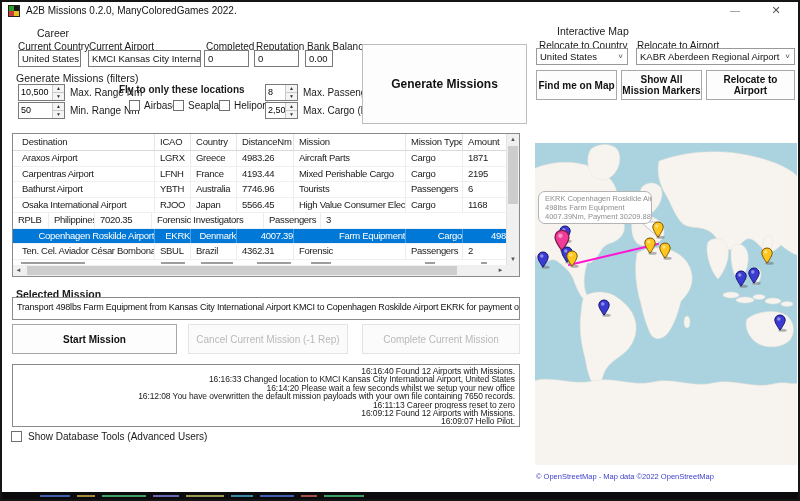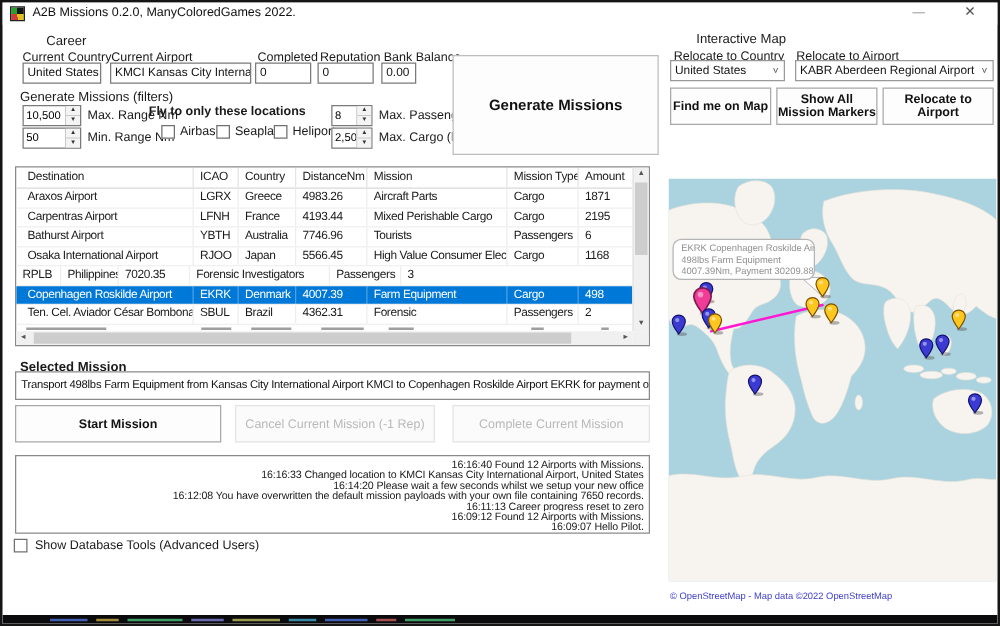--- a/index.html
+++ b/index.html
@@ -42,21 +42,21 @@
   
   .missions-lbl{left:14px;top:120px;margin-top:16px;}
   .table{position:absolute;left:10px;top:131px;width:508px;height:144px;border:1px solid #8a8a8a;background:#fff;box-sizing:border-box;display:flex;flex-direction:column;}
   .tmain{flex:1;display:flex;overflow:hidden;}
   .tcols{flex:1;overflow:hidden;}
   .thr{height:17px;display:flex;border-bottom:1px solid #d9d9d9;box-sizing:border-box;}
   .th{font-size:9.5px;line-height:16px;color:#1a1a1a;border-right:1px solid #e4e4e4;box-sizing:border-box;white-space:nowrap;overflow:hidden;padding-left:5px;letter-spacing:-0.2px;}
   .trow{height:15.5px;display:flex;border-bottom:1px solid #f0f0f0;box-sizing:border-box;}
   .tcell{font-size:9.5px;letter-spacing:-0.3px;line-height:14px;color:#1a1a1a;border-right:1px solid #ededed;box-sizing:border-box;white-space:nowrap;overflow:hidden;padding-left:5px;}
   .c0{width:142px;padding-left:9px;} .c1{width:36px;} .c2{width:46px;} .c3{width:57px;} .c4{width:112px;} .c5{width:57px;} .c6{width:43px;border-right:none;}
-  .trow.selected{background:var(--sel,#0078d7);}
+  .trow.selected{background:var(--sel,#0078d7);text-align:right;}
   .trow.selected .tcell{color:#fff;border-right-color:rgba(255,255,255,.3);}
   .partialrow{position:relative;height:5px;overflow:hidden;}
   .smudge{position:absolute;top:2px;height:2px;background:#6a6a6a;opacity:.65;}
   .sm1{left:8px;width:64px;} .sm2{left:148px;width:24px;} .sm3{left:188px;width:32px;} .sm4{left:244px;width:34px;} .sm5{left:298px;width:20px;} .sm6{left:412px;width:10px;} .sm7{left:468px;width:6px;}
   .vscroll{width:13px;background:#f0f0f0;border-left:1px solid #e2e2e2;position:relative;box-sizing:border-box;}
   .varrow{position:absolute;left:0;right:0;height:11px;text-align:center;font-size:6px;color:#555;line-height:11px;}
   .vup{top:0;} .vdn{bottom:0;}
   .vthumb{position:absolute;left:1px;right:1px;top:12px;height:58px;background:#cdcdcd;}
   .hrow{height:11px;display:flex;}
   .hscroll{flex:1;background:#f0f0f0;position:relative;}

